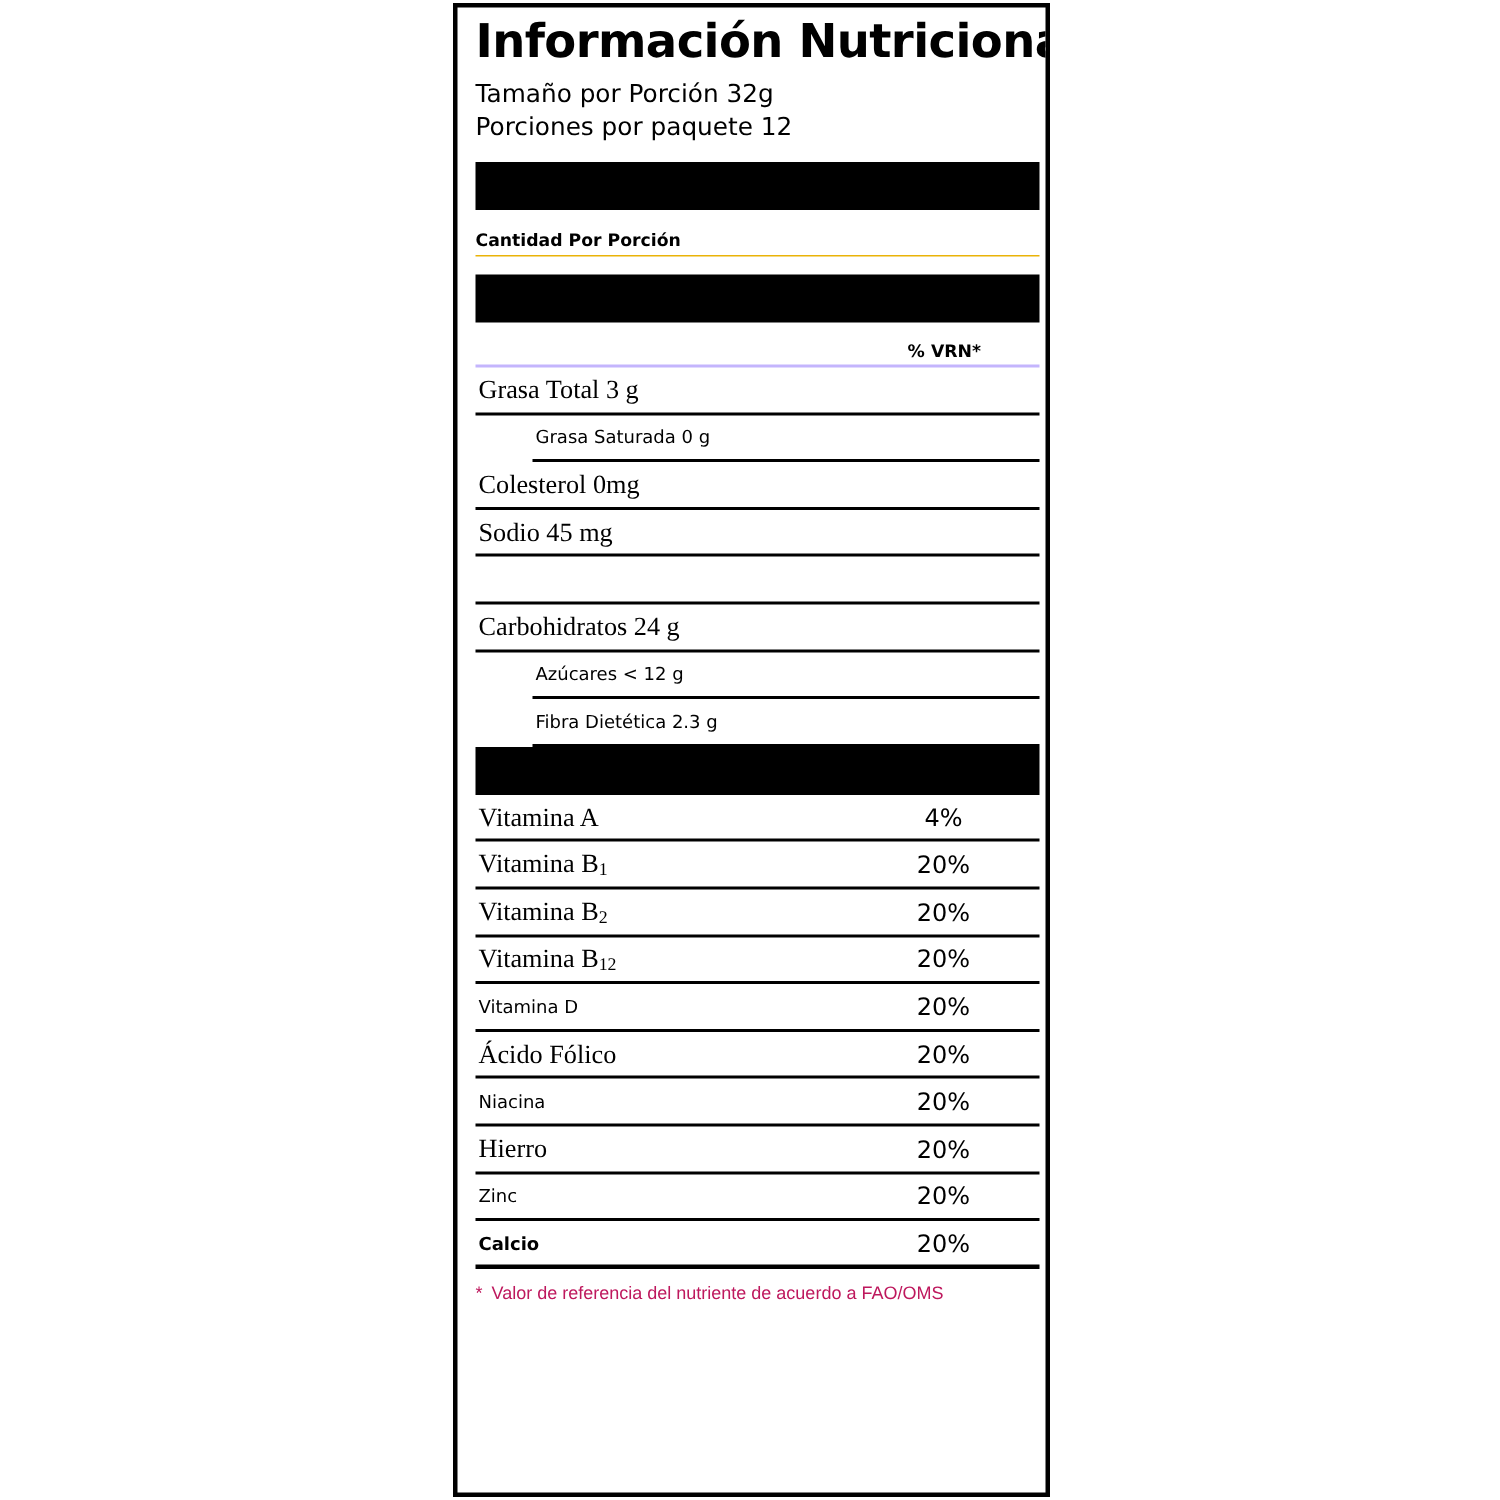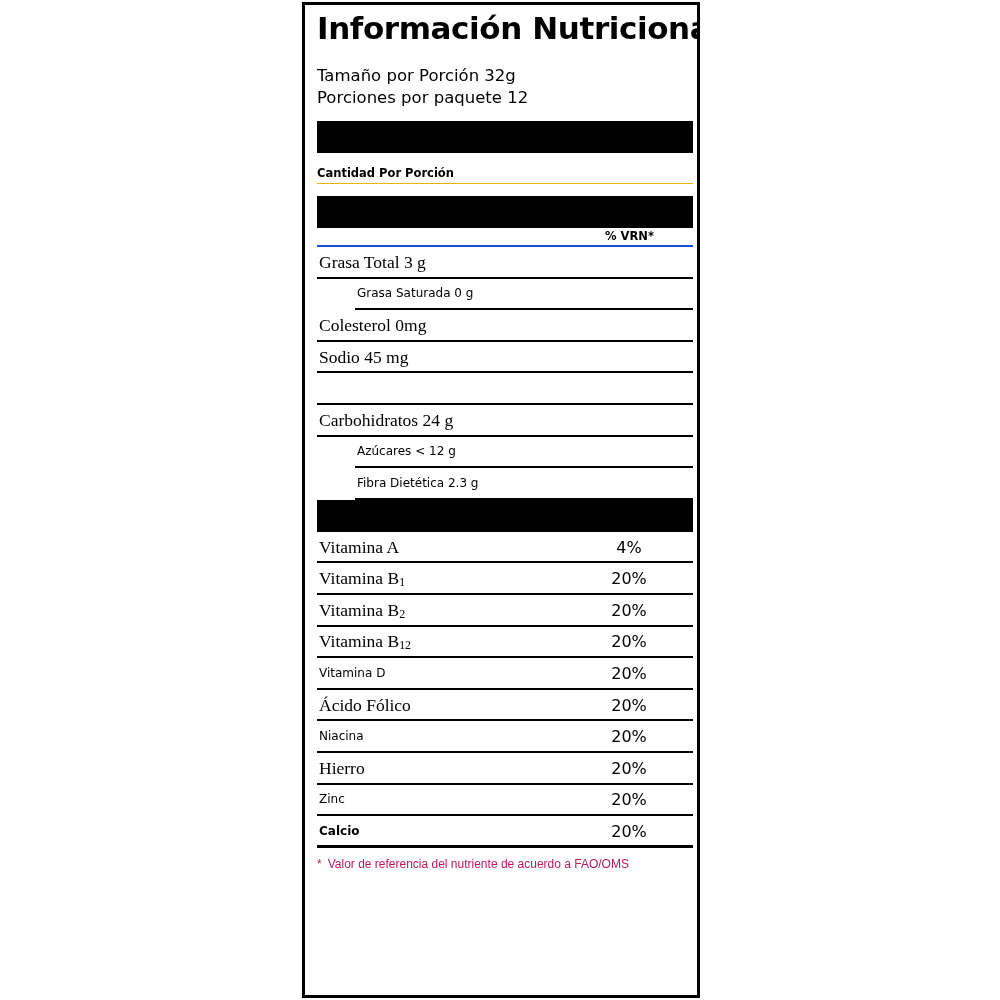--- a/index.html
+++ b/index.html
@@ -47,21 +47,21 @@
     white-space: nowrap;
   }
 
   
   .serving-line {
     font-family: "DejaVu Sans", sans-serif;
     font-size: 16.5px;
     line-height: 22px;
     color: #000;
   }
-  #serving-block { margin-top: 20px; }
+  #serving-block { margin-top: 7px; }
 
   
   .black-bar {
     background: #000000;
     height: 32px;
     width: 376px;
     margin-left: 0;
   }
   #bar-top { margin-top: 12px; }
   #bar-mid { margin-top: 12px; }
@@ -80,23 +80,23 @@
     width: 376px;
     box-sizing: border-box;
   }
 
   
   #energy-block { margin-top: 9px; }
 
   
   #vrn-header {
     position: relative;
-    height: 19px;
-    width: 376px;
-    border-bottom: 2px solid #1d4ed8;
+    height: 30px;
+    width: 376px;
+    border-bottom: 2px solid #c4b5fd;
     box-sizing: border-box;
   }
   #vrn-header .vrn-text {
     position: absolute;
     right: 39px;
     bottom: 2px;
     font-family: "DejaVu Sans", sans-serif;
     font-weight: bold;
     font-size: 11.5px;
     color: #000;

